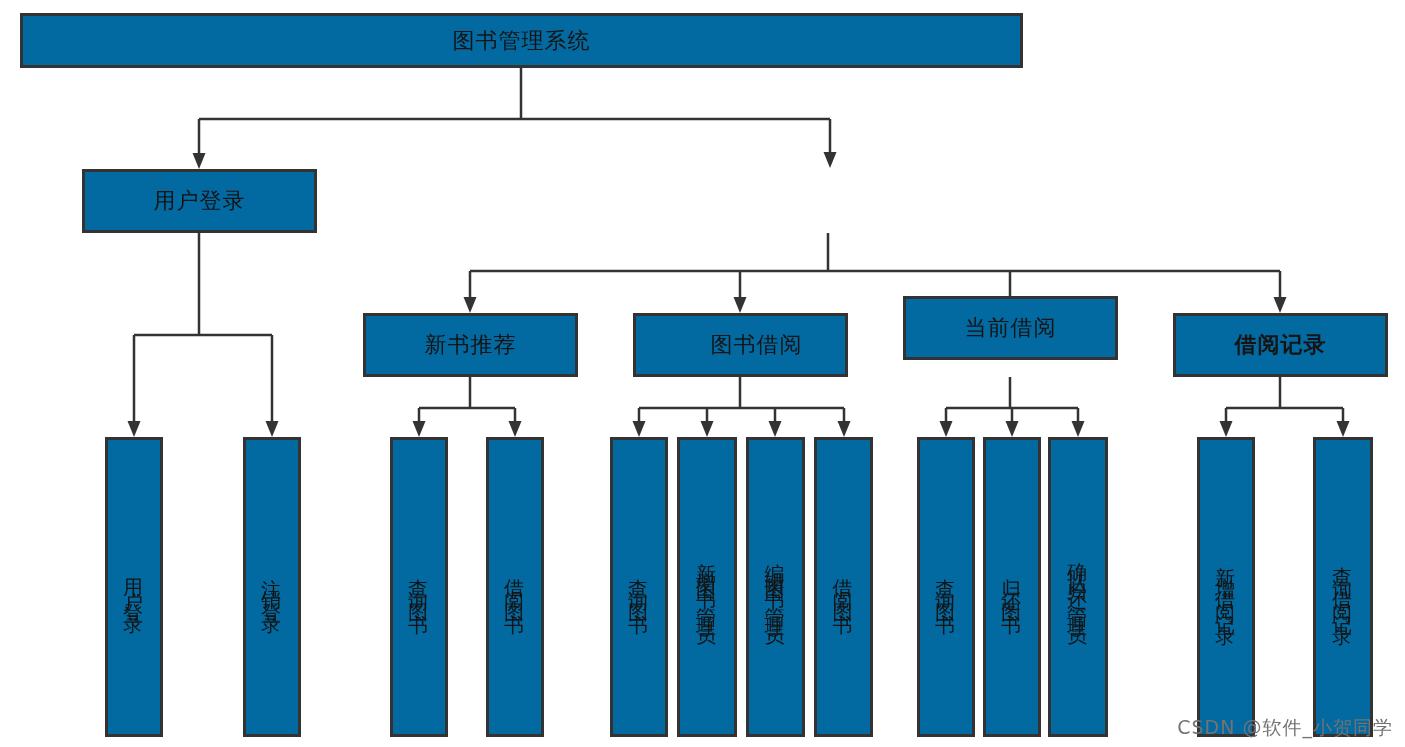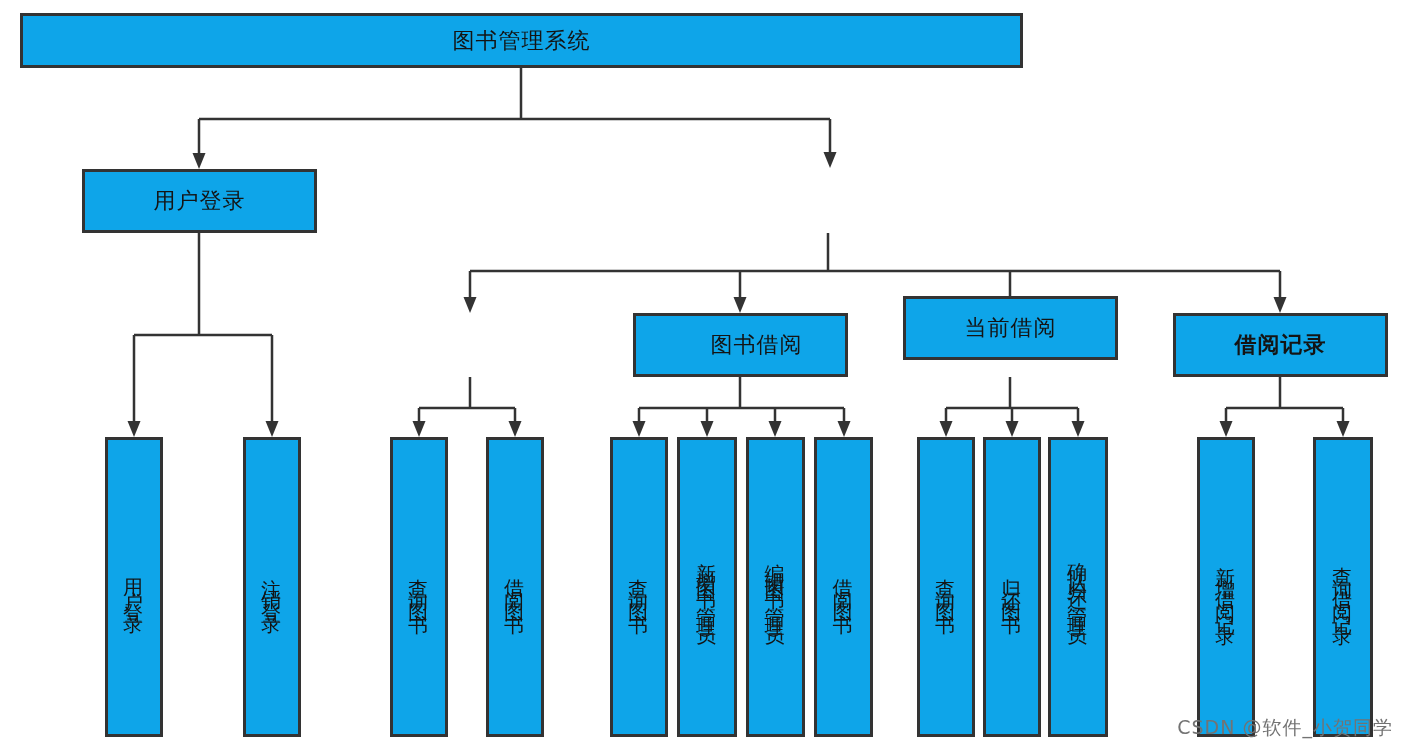--- a/index.html
+++ b/index.html
@@ -16,21 +16,21 @@
     overflow: hidden;
   }
   svg.connectors {
     position: absolute;
     left: 0; top: 0;
     width: 1405px; height: 747px;
   }
   .node {
     position: absolute;
     box-sizing: border-box;
-    background: #0ea5e9;
+    background: #0369a1;
     border: 3px solid #333333;
     display: flex;
     align-items: center;
     justify-content: center;
     color: #141414;
   }
   .node.h span {
     font-size: 22px;
     letter-spacing: 1px;
     white-space: nowrap;
@@ -93,20 +93,23 @@
   </svg>
 
   <div class="node h" style="left:20px; top:13px; width:1003px; height:55px;">
     <span>图书管理系统</span>
   </div>
 
   <div class="node h" style="left:82px; top:169px; width:235px; height:64px;">
     <span>用户登录</span>
   </div>
 
+  <div class="node h" style="left:363px; top:313px; width:215px; height:64px;">
+    <span>新书推荐</span>
+  </div>
   <div class="node h" style="left:633px; top:313px; width:215px; height:64px;padding-left:32px;">
     <span>图书借阅</span>
   </div>
   <div class="node h" style="left:903px; top:296px; width:215px; height:64px;">
     <span>当前借阅</span>
   </div>
   <div class="node h" style="left:1173px; top:313px; width:215px; height:64px;font-weight:bold;">
     <span>借阅记录</span>
   </div>
 

